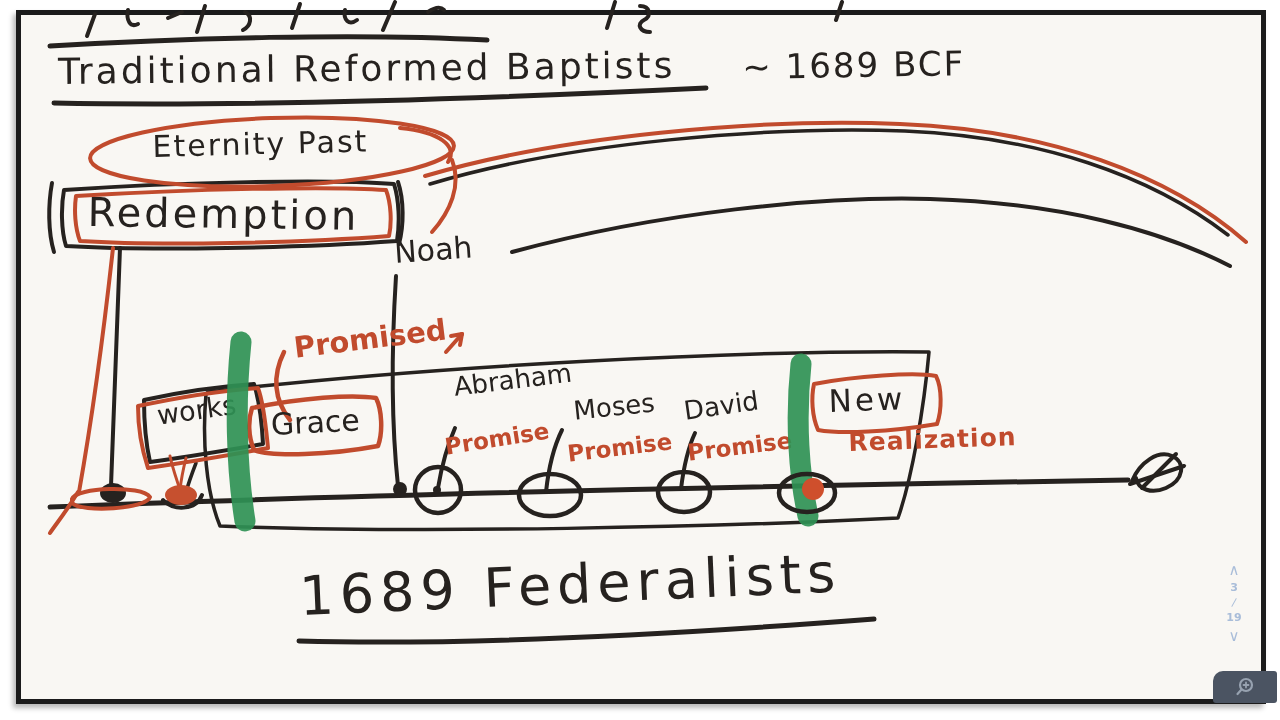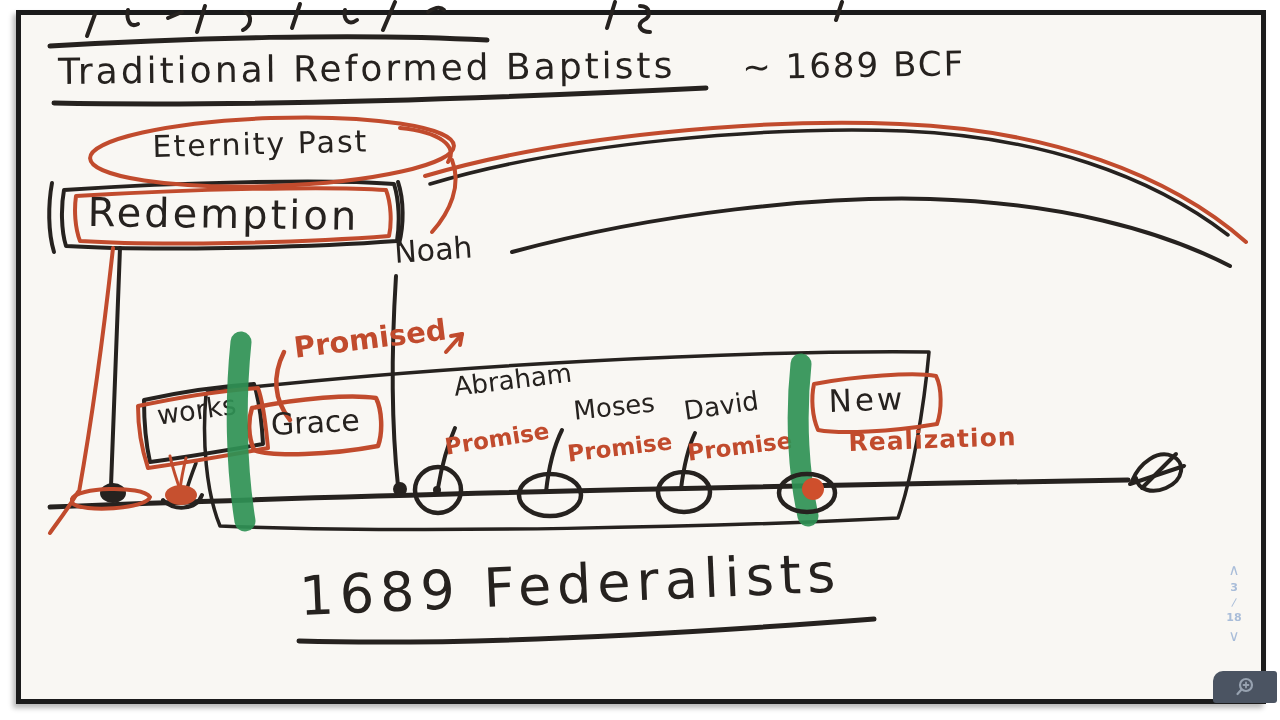--- a/index.html
+++ b/index.html
@@ -182,21 +182,21 @@
       <path d="M801,364 C795,420 799,475 808,516"></path>
     </g>
     <ellipse cx="807" cy="493" rx="28" ry="19" fill="none" stroke="#26221f" stroke-width="4.5"></ellipse>
     <circle cx="813" cy="489" r="11" fill="#cf4f2c"></circle>
   </svg>
 
   <div class="pager">
     <div class="chev">∧</div>
     <div class="num">3</div>
     <div class="slash">/</div>
-    <div class="num">18</div>
+    <div class="num">19</div>
     <div class="chev">∨</div>
   </div>
 
   <div class="zoom-btn">
     <svg width="22" height="22" viewBox="0 0 22 22">
       <circle cx="12" cy="9" r="6" fill="none" stroke="#97a2b0" stroke-width="2.2"></circle>
       <path d="M7.5,13.5 L3.5,18" stroke="#97a2b0" stroke-width="2.2" stroke-linecap="round"></path>
       <path d="M12,6.5 V11.5 M9.5,9 H14.5" stroke="#97a2b0" stroke-width="1.8" stroke-linecap="round"></path>
     </svg>
   </div>

